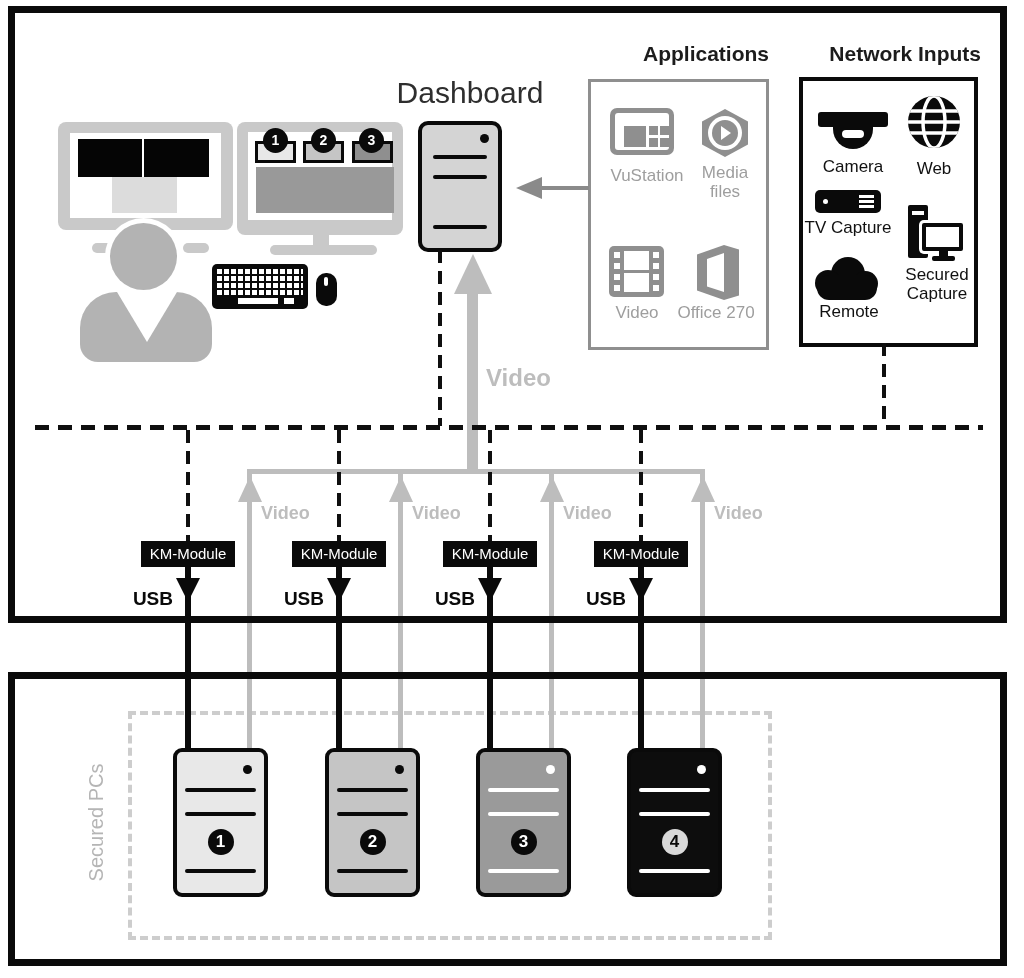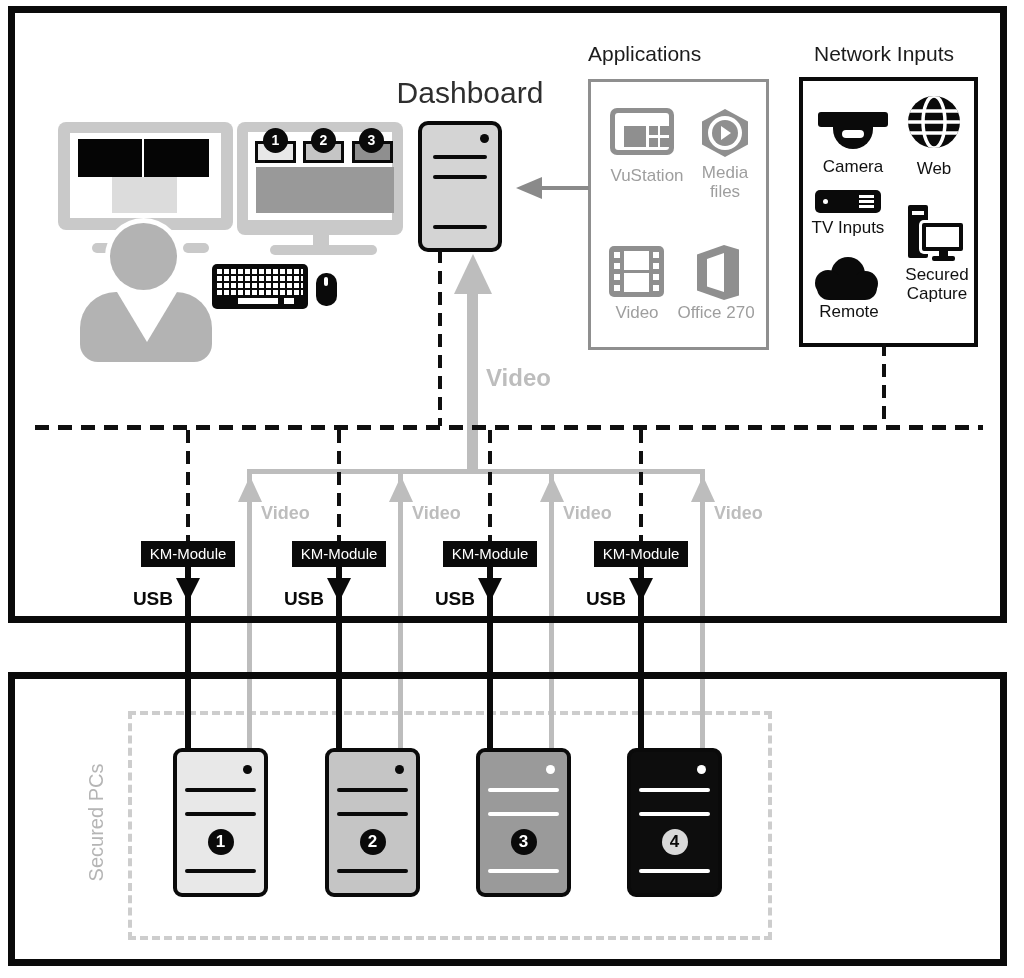--- a/index.html
+++ b/index.html
@@ -52,21 +52,21 @@
 
   
   #vustation-label{position:absolute;left:390px;top:76px;width:160px;text-align:center;
                    font-size:30px;font-weight:500;color:#2e2e2e;z-index:3;}
   #server{position:absolute;left:418px;top:121px;width:76px;height:123px;background:#d4d4d4;
           border:4px solid #0a0a0a;border-radius:10px;z-index:3;}
   #server .dot{position:absolute;right:9px;top:9px;width:9px;height:9px;border-radius:50%;background:#0a0a0a;}
   .srv-line{position:absolute;left:11px;width:54px;height:4px;background:#0a0a0a;border-radius:2px;}
 
   
-  .panel-title{position:absolute;font-size:21px;font-weight:400;color:#1c1c1c;text-align:left;z-index:3;}
+  .panel-title{position:absolute;font-size:21px;font-weight:700;color:#1c1c1c;text-align:right;z-index:3;}
   #apps-panel{position:absolute;left:588px;top:79px;width:175px;height:265px;border:3px solid #8f8f8f;
               background:#fff;z-index:3;}
   #ni-panel{position:absolute;left:799px;top:77px;width:171px;height:262px;border:4px solid #0a0a0a;
             background:#fff;z-index:3;}
   .app-label{position:absolute;font-size:17px;color:#9e9e9e;text-align:center;line-height:1.12;z-index:4;}
   .ni-label{position:absolute;font-size:17px;color:#111;text-align:center;line-height:1.1;z-index:4;}
   .icon{position:absolute;z-index:4;}
 
   
   #dashboard-icon{left:610px;top:108px;width:64px;height:47px;background:#8f8f8f;border-radius:7px;}
@@ -247,21 +247,21 @@
     <svg width="46" height="57">
       <path d="M30 1 L45 5.5 L45 51.5 L30 56 L3 46.5 L3 10.5 Z" fill="#8f8f8f"></path>
       <path d="M30 9 L13 15 L13 42.5 L30 48 Z" fill="#fff"></path>
     </svg>
   </div>
   <div class="app-label" style="left:666px;top:303px;width:100px;">Office 270</div>
 
   <div class="abs" id="apps-arrow-stem"></div>
   <div class="tri" id="apps-arrow-head"></div>
 
-  <div class="panel-title" style="left:814px;top:42px;width:186px;">Network Inputs</div>
+  <div class="panel-title" style="left:795px;top:42px;width:186px;">Network Inputs</div>
   <div id="ni-panel"></div>
   <div class="icon" id="camera-icon">
     <div class="bar"></div>
       <div class="dome"></div>
     <div class="slot"></div>
   </div>
   <div class="ni-label" style="left:813px;top:158px;width:80px;">Camera</div>
   <div class="icon" style="left:906px;top:94px;width:56px;height:56px;">
     <svg width="56" height="56">
       <defs>
@@ -278,21 +278,21 @@
       </g>
     </svg>
   </div>
   <div class="ni-label" style="left:904px;top:160px;width:60px;">Web</div>
   <div class="icon" id="tv-icon">
     <div class="dot"></div>
     <div class="l" style="top:5px;"></div>
     <div class="l" style="top:10px;"></div>
     <div class="l" style="top:15px;"></div>
   </div>
-  <div class="ni-label" style="left:798px;top:219px;width:100px;">TV Inputs</div>
+  <div class="ni-label" style="left:798px;top:219px;width:100px;">TV Capture</div>
   <div class="icon" id="rc-icon">
     <div class="tower"></div>
       <div class="tslot"></div>
     <div class="mon"></div>
       <div class="neck"></div>
     <div class="base"></div>
   </div>
   <div class="ni-label" style="left:896px;top:266px;width:82px;">Secured Capture</div>
   <div class="icon" id="cloud-icon">
     <div class="p" style="left:16px;top:0;width:34px;height:34px;"></div>

